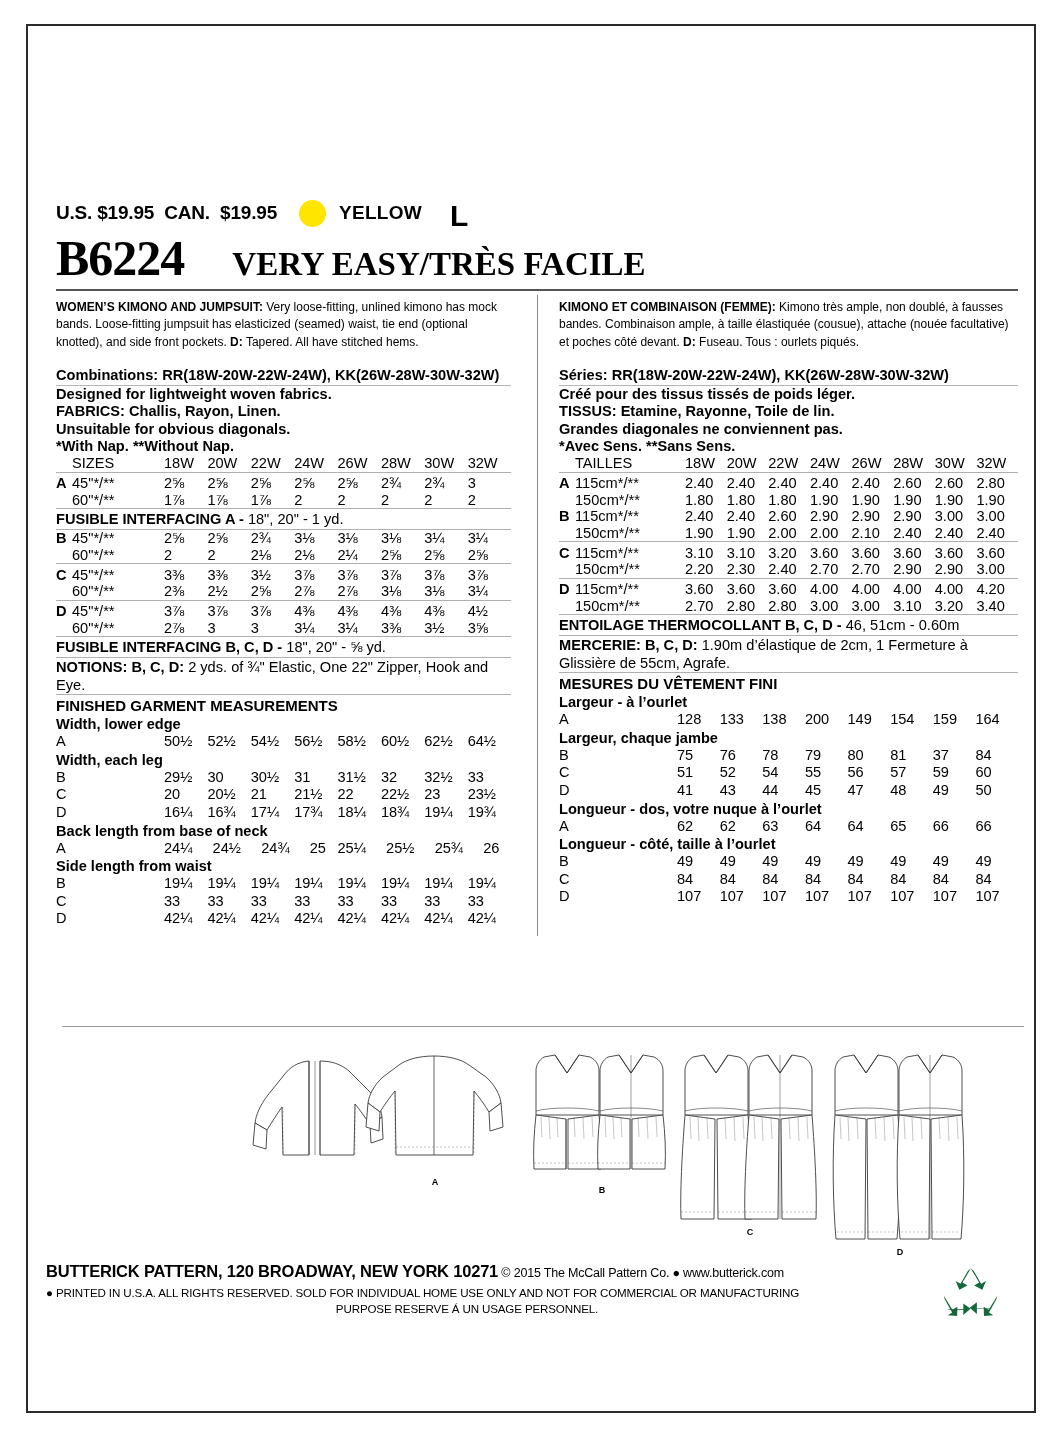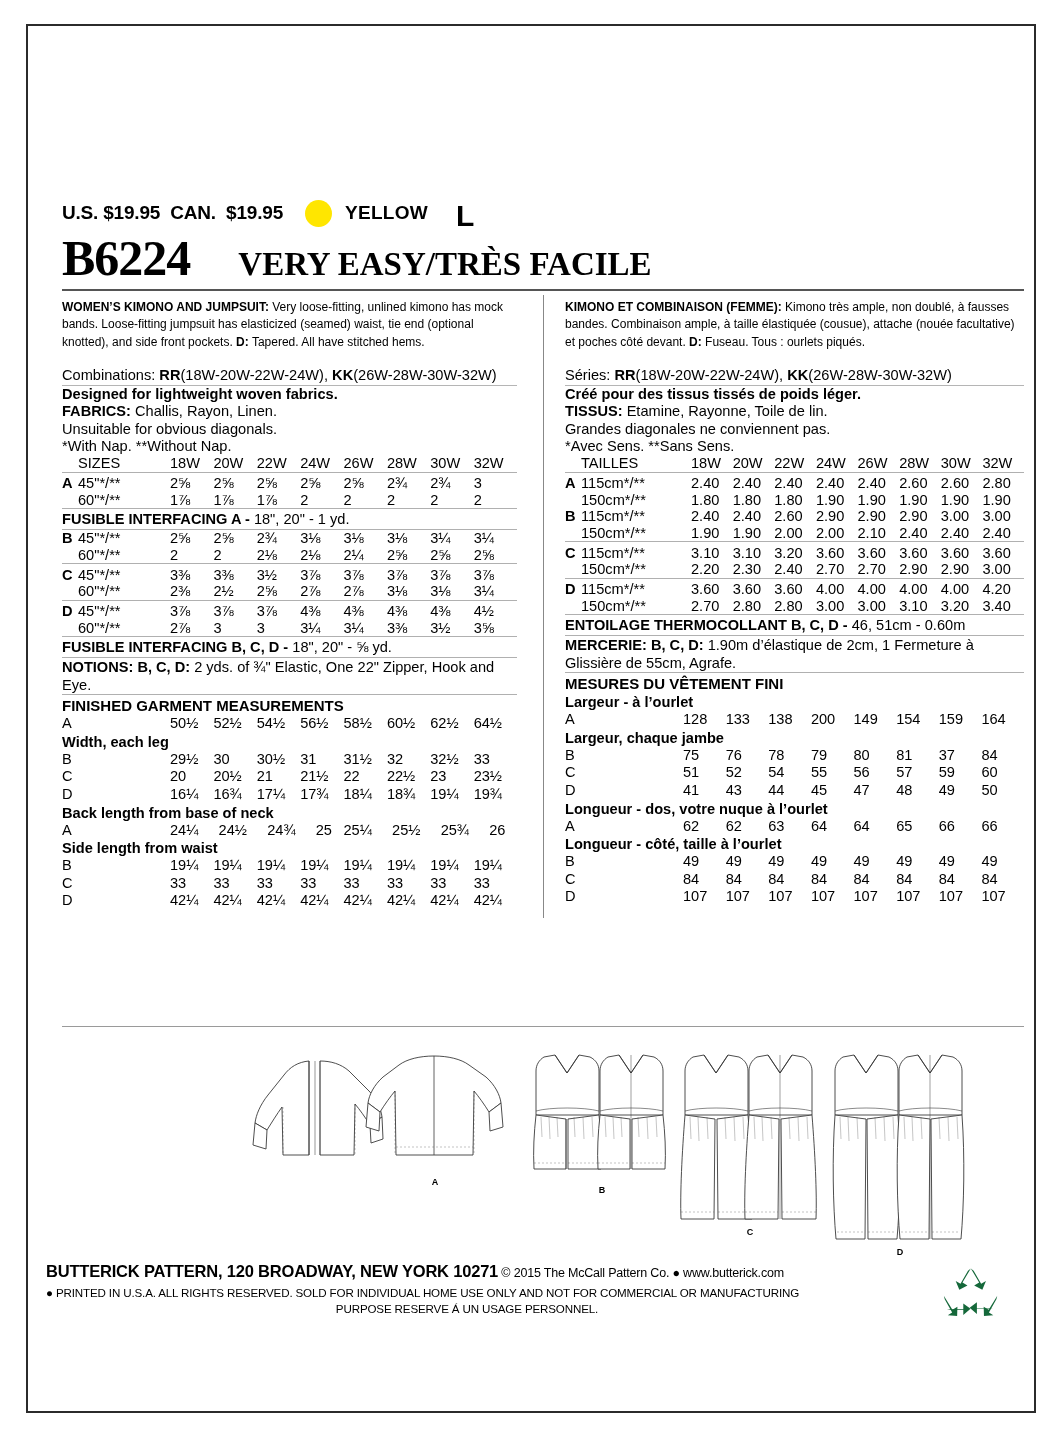--- a/index.html
+++ b/index.html
@@ -13,21 +13,21 @@
   }
   .page-border{
     position:absolute;
     left:26px; top:24px;
     width:1010px; height:1389px;
     border:2px solid #2b2b2b;
     background:#fff;
   }
   .content{
     position:absolute;
-    left:62px; top:196px;
+    left:56px; top:196px;
     width:962px;
   }
 
   
   .price-row{
     display:flex; align-items:center; gap:0;
     height:34px;
   }
   .price-text{
     font-weight:bold; font-size:19px; letter-spacing:-0.2px;
@@ -78,21 +78,21 @@
 
   .desc{
     font-size:12px; line-height:17.6px;
     text-align:left; margin:0 0 16px 0;
   }
   .desc b{ font-weight:bold; }
 
   .rule{ border-top:1px solid #b5b5b5; }
 
   .line{
-    font-size:14.6px; line-height:17.4px; white-space:nowrap;
+    font-size:14.6px; line-height:17.4px; white-space:nowrap;font-weight:bold;
   }
   .line.b{ font-weight:bold; }
 
   
   table.yard{
     width:100%; border-collapse:collapse;
     font-size:14.6px; line-height:16.5px;
   }
   table.yard td{ padding:0; vertical-align:bottom; white-space:nowrap; }
   td.lbl{ font-weight:bold; width:16px; }
@@ -317,20 +317,21 @@
               <td class="num">3⅝</td>
             </tr>
           </tbody>
       </table>
 
       <div class="inter">FUSIBLE INTERFACING B, C, D - <span class="reg">18", 20" - ⅝ yd.</span></div>
       <div class="notions">NOTIONS: B, C, D: <span class="reg">2 yds. of ¾" Elastic, One 22" Zipper, Hook and Eye.</span></div>
 
       <div class="fgm-title">FINISHED GARMENT MEASUREMENTS</div>
       <div>
+          <div class="fgm-sub">Width, lower edge</div>
           <table class="fgm">
             <tbody>
               <tr>
                 <td class="flbl">A</td>
                 <td class="m-num">50½</td>
                 <td class="m-num">52½</td>
                 <td class="m-num">54½</td>
                 <td class="m-num">56½</td>
                 <td class="m-num">58½</td>
                 <td class="m-num">60½</td>

